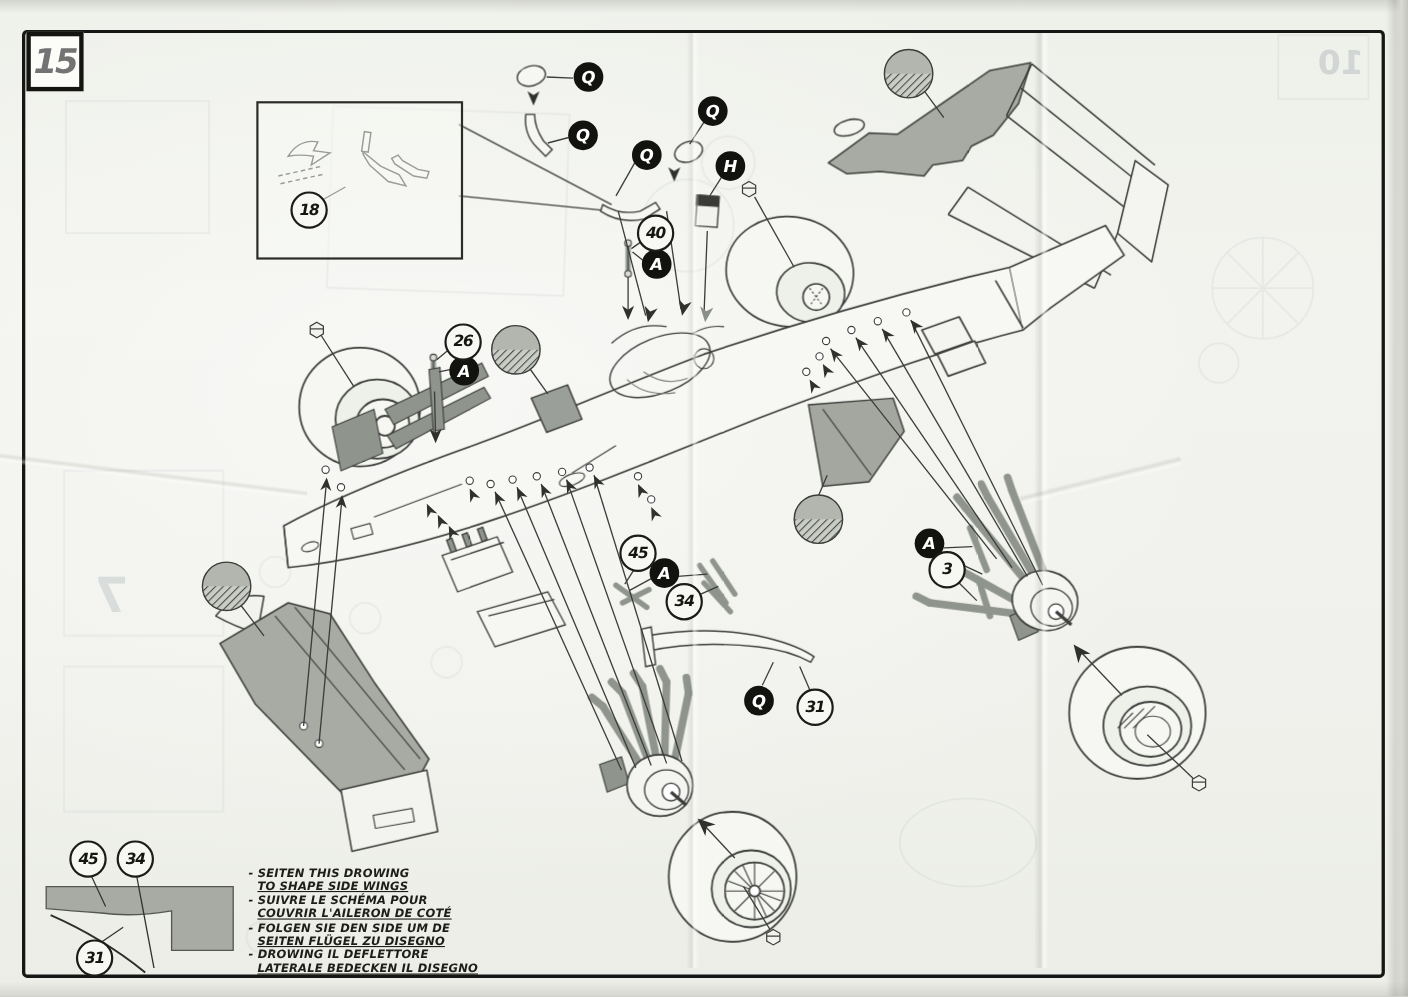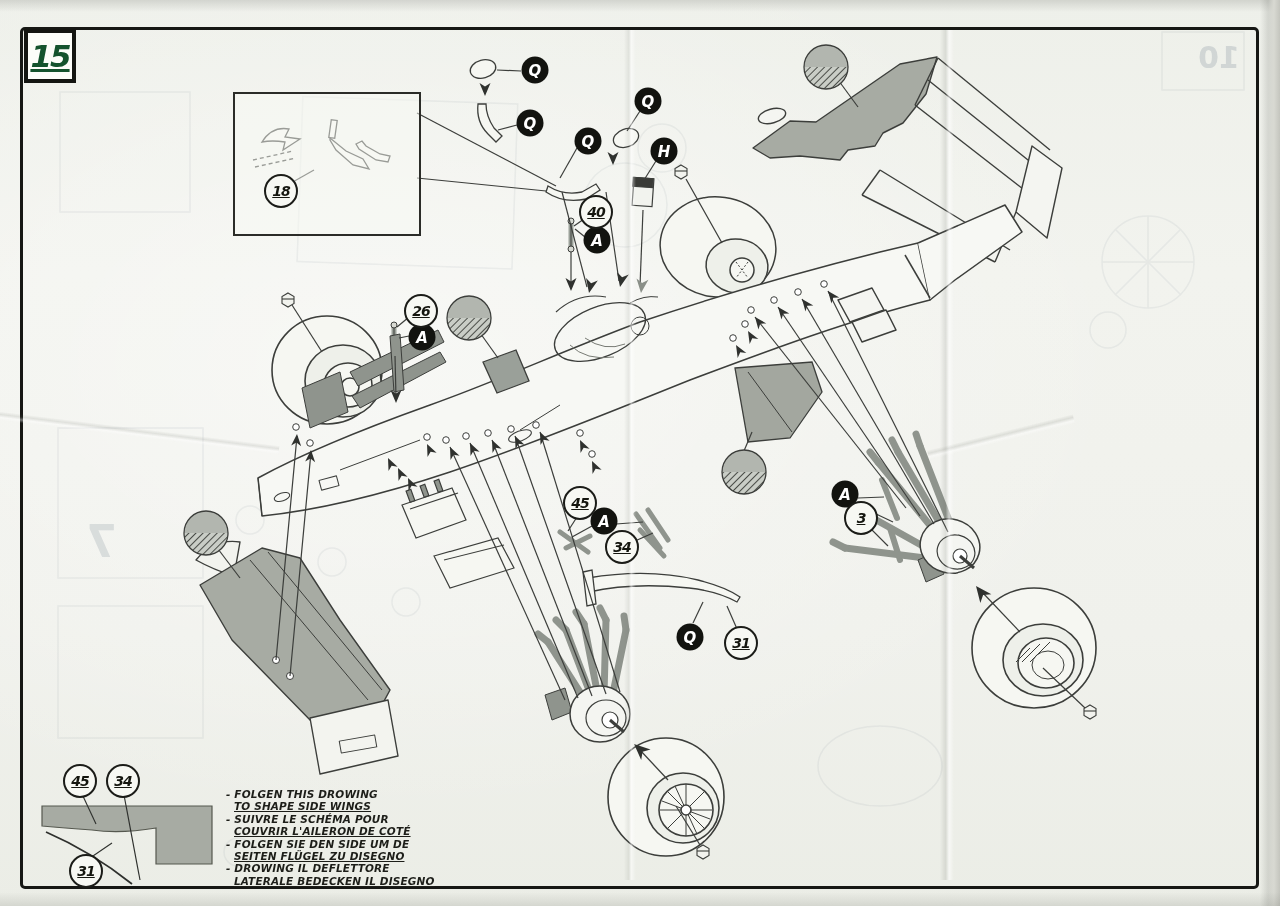--- a/index.html
+++ b/index.html
@@ -22,30 +22,30 @@
   .crease-v1{left:624px;top:30px;width:12px;height:850px;
     background:linear-gradient(90deg,transparent,rgba(105,110,100,.12) 40%,rgba(255,255,255,.55) 60%,transparent);}
   .crease-v2{left:940px;top:30px;width:14px;height:850px;
     background:linear-gradient(90deg,transparent,rgba(105,110,100,.16) 40%,rgba(255,255,255,.6) 65%,transparent);}
   .crease-d1{left:-10px;top:428px;width:290px;height:9px;transform:rotate(7deg);
     background:linear-gradient(180deg,transparent,rgba(100,105,95,.14),rgba(255,255,255,.4),transparent);}
   .crease-d2{left:926px;top:432px;width:150px;height:10px;transform:rotate(-14deg);
     background:linear-gradient(180deg,transparent,rgba(100,105,95,.15),rgba(255,255,255,.4),transparent);}
   .step-box{position:absolute;left:24px;top:29px;width:44px;height:46px;background:#fcfdf9;
     border:4px solid #141511;display:flex;align-items:center;justify-content:center;}
-  .step-box span{font:italic 700 31px "DejaVu Sans",sans-serif;color:#14532d;letter-spacing:-2px;text-decoration:underline;}
+  .step-box span{font:italic 700 31px "DejaVu Sans",sans-serif;color:#737373;letter-spacing:-2px;}
   .inset-box{position:absolute;left:233px;top:92px;width:184px;height:140px;
     border:2px solid #2b2c28;background:rgba(248,249,244,.5);}
   svg.art{position:absolute;left:0;top:0;}
   .co{position:absolute;transform:translate(-50%,-50%);display:flex;align-items:center;justify-content:center;
     border-radius:50%;z-index:5;}
   .co-letter{width:27px;height:27px;background:#12130f;color:#fff;
     font:italic 700 15px "DejaVu Sans",sans-serif;}
   .co-num{width:30px;height:30px;background:#f7f8f3;border:2.4px solid #1b1c18;color:#15160f;
-    font:italic 700 14px "DejaVu Sans",sans-serif;letter-spacing:-1px;text-decoration:underline;}
+    font:italic 700 14px "DejaVu Sans",sans-serif;letter-spacing:-1px;}
   .footer-text{position:absolute;left:226px;top:788px;z-index:5;color:#1d1e19;
     font:italic 700 10.5px/12.4px "DejaVu Sans",sans-serif;letter-spacing:.15px;}
   .footer-text .cont{padding-left:8px;text-decoration:underline;}
   .ghost-num{position:absolute;transform:scaleX(-1);color:#8d99a4;font-weight:700;z-index:1;
     font-family:"DejaVu Sans",sans-serif;}
   .ghost-7{left:86px;top:516px;font-size:44px;opacity:.26;}
   .ghost-10{left:1198px;top:40px;font-size:30px;opacity:.3;}
 </style>
 </head>
 <body>
@@ -456,21 +456,21 @@
   <div class="co co-num" style="left:421px;top:311px">26</div>
   <div class="co co-num" style="left:580px;top:503px">45</div>
   <div class="co co-num" style="left:622px;top:547px">34</div>
   <div class="co co-num" style="left:741px;top:643px">31</div>
   <div class="co co-num" style="left:861px;top:518px">3</div>
   <div class="co co-num" style="left:80px;top:781px">45</div>
   <div class="co co-num" style="left:123px;top:781px">34</div>
   <div class="co co-num" style="left:86px;top:871px">31</div>
 
   <div class="footer-text">
-    <div>- FOLGEN THIS DROWING</div>
+    <div>- SEITEN THIS DROWING</div>
     <div class="cont">TO SHAPE SIDE WINGS</div>
     <div>- SUIVRE LE SCHÉMA POUR</div>
     <div class="cont">COUVRIR L'AILERON DE COTÉ</div>
     <div>- FOLGEN SIE DEN SIDE UM DE</div>
     <div class="cont">SEITEN FLÜGEL ZU DISEGNO</div>
     <div>- DROWING IL DEFLETTORE</div>
     <div class="cont">LATERALE BEDECKEN IL DISEGNO</div>
   </div>
 
   <div class="crease crease-v1"></div>

